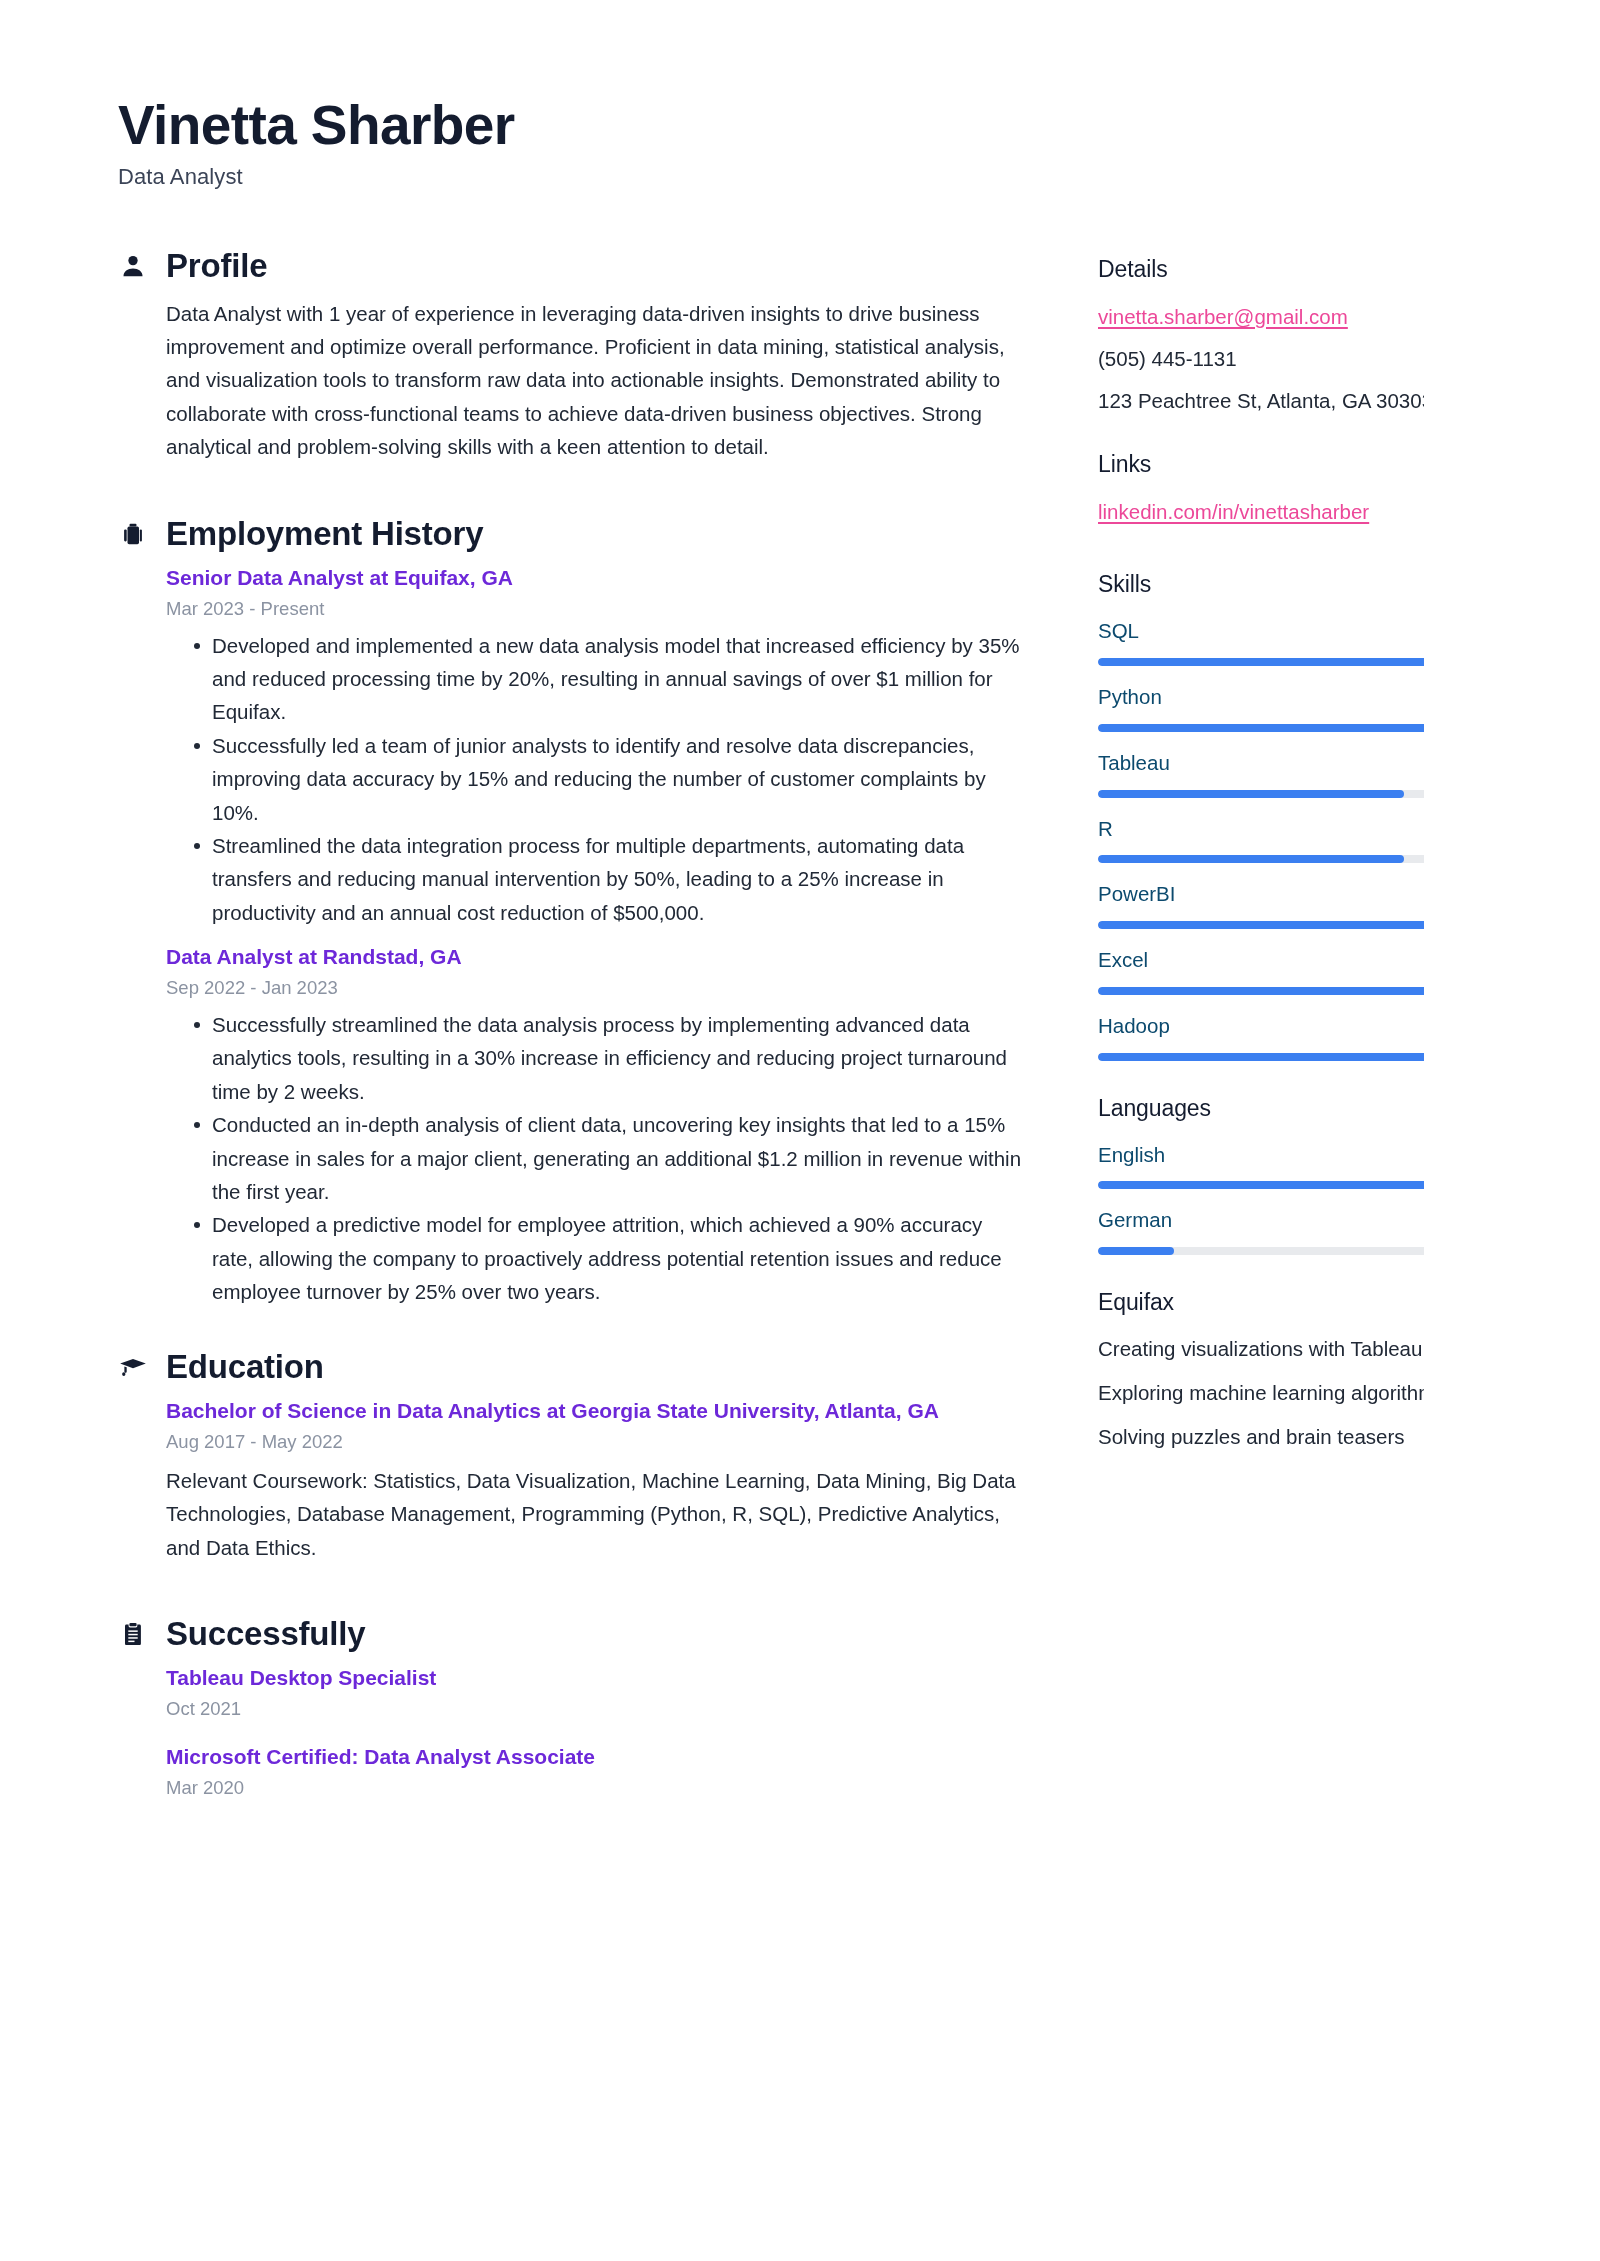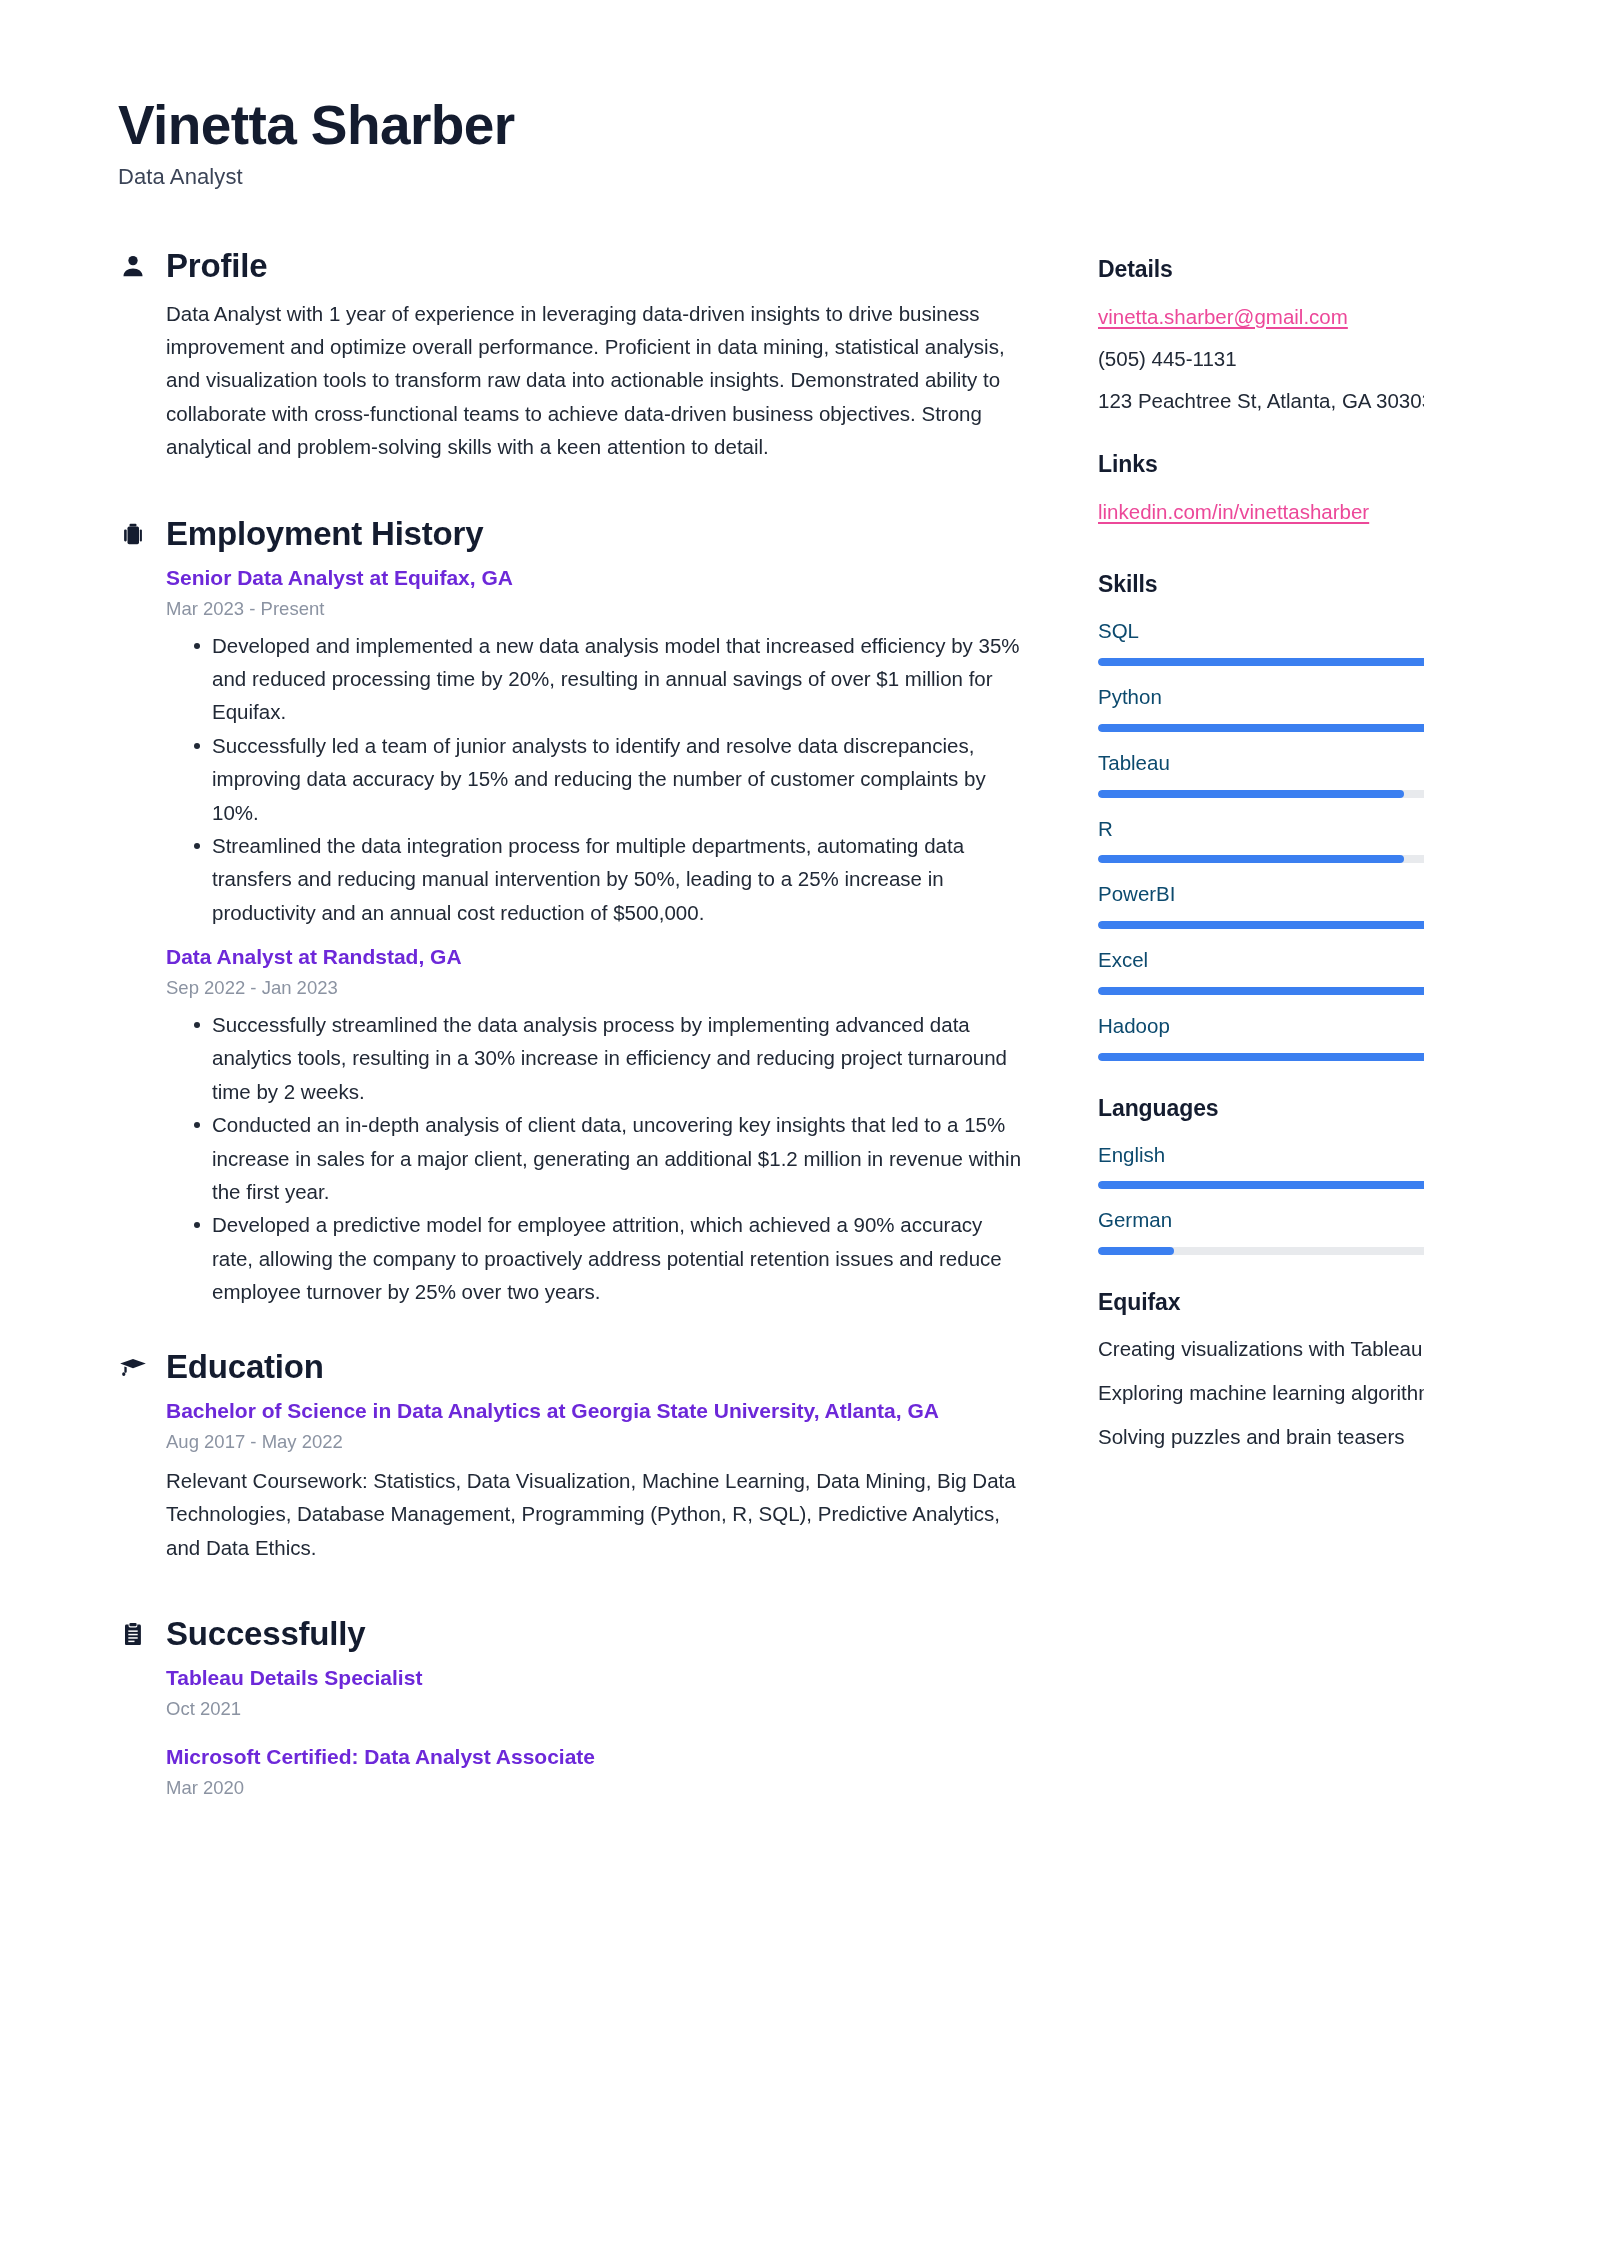--- a/index.html
+++ b/index.html
@@ -147,21 +147,21 @@
   }
 
   .gap-lg { height: 40px; }
   .gap-md { height: 26px; }
   .gap-sm { height: 14px; }
 
   
   .side-block { margin-bottom: 34px; }
   .side-title {
     font-size: 23px;
-    font-weight: 700;
+    font-weight: 400;
     color: #141c2f;
     margin-bottom: 18px;
     letter-spacing: -0.1px;
   }
   .side-line {
     font-size: 20.5px;
     line-height: 1.55;
     color: #212936;
     margin-bottom: 10px;
   }
@@ -307,21 +307,21 @@
               <rect x="4.3" y="8.4" width="9.4" height="1.5" fill="#ffffff"></rect>
               <rect x="4.3" y="11.8" width="9.4" height="1.5" fill="#ffffff"></rect>
               <rect x="4.3" y="15.2" width="9.4" height="1.5" fill="#ffffff"></rect>
               <rect x="4.3" y="18.6" width="6.2" height="1.5" fill="#ffffff"></rect>
             </svg>
           </span>
           <span class="section-title">Successfully</span>
         </div>
         <div class="section-body">
           <div class="entry">
-            <div class="entry-title">Tableau Details Specialist</div>
+            <div class="entry-title">Tableau Desktop Specialist</div>
             <div class="entry-date">Oct 2021</div>
           </div>
           <div class="gap-sm"></div>
           <div class="entry">
             <div class="entry-title">Microsoft Certified: Data Analyst Associate</div>
             <div class="entry-date">Mar 2020</div>
           </div>
         </div>
       </div>
 

